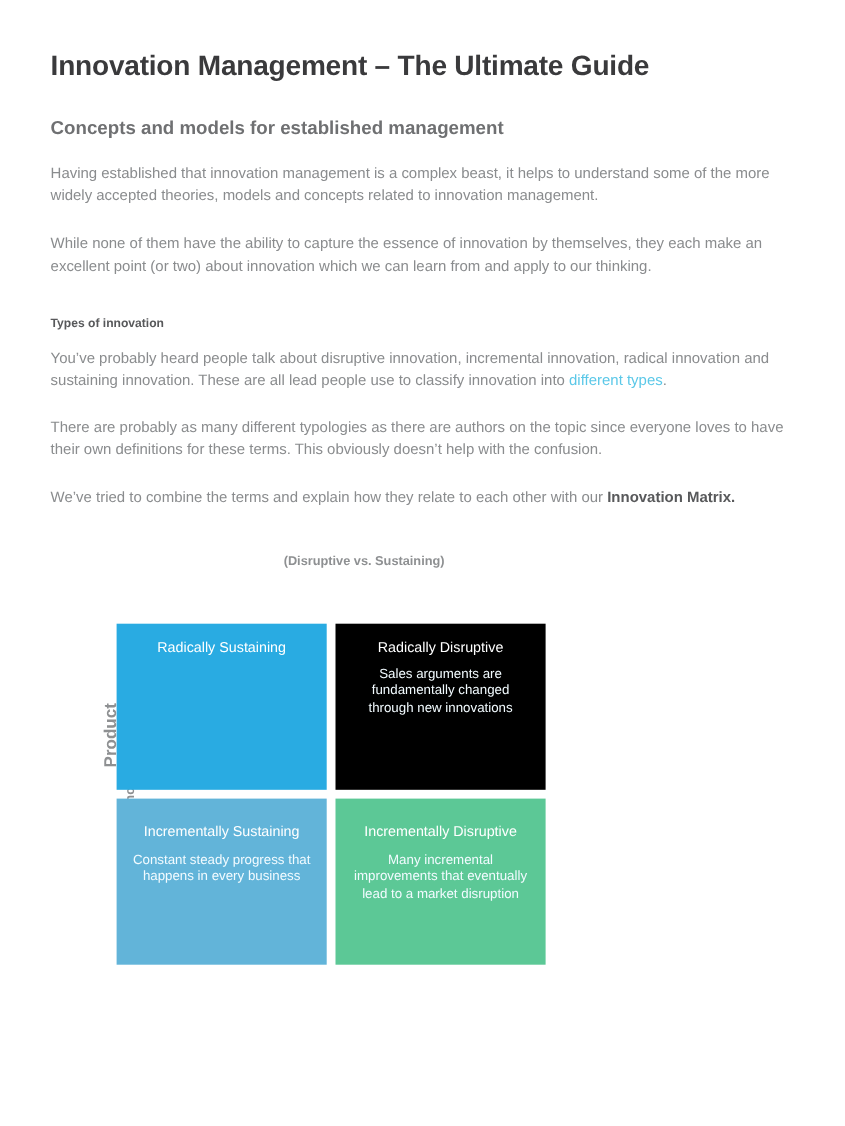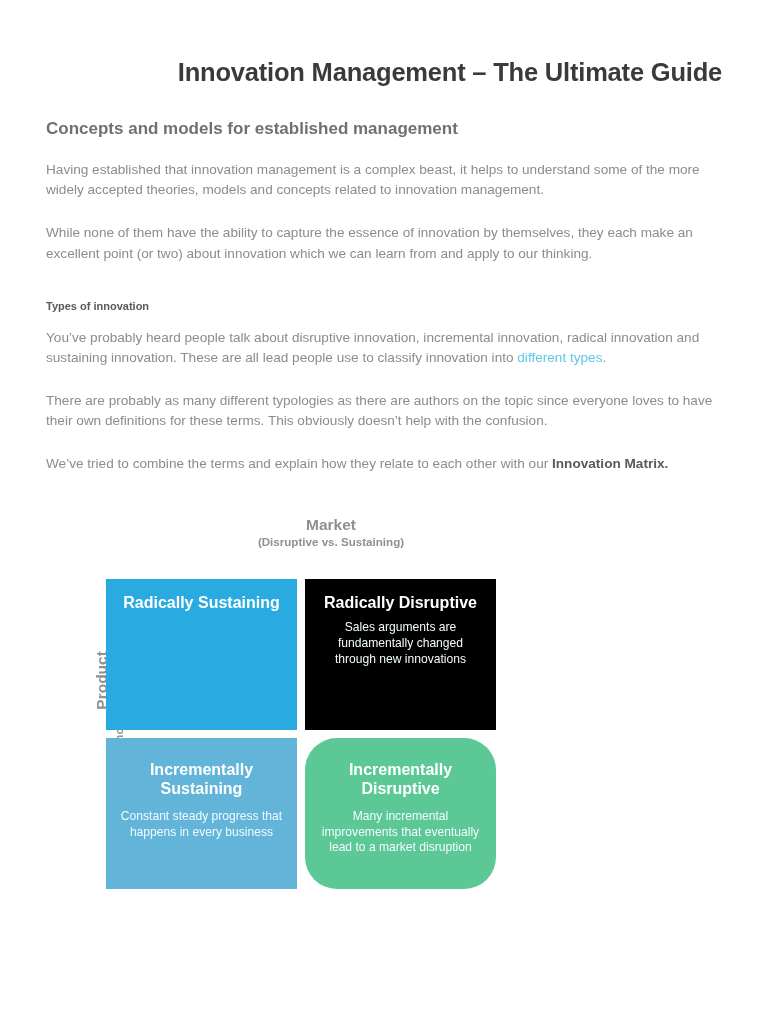--- a/index.html
+++ b/index.html
@@ -24,23 +24,22 @@
     box-sizing: border-box;
     padding: 46px 46px 0 46px;
   }
 
   
   .page-title {
     font-size: 25.5px;
     font-weight: bold;
     color: #3a3a3c;
     letter-spacing: -0.2px;
-    margin: 12px 0 32px 0;
+    margin: 0 0 32px 0;
     line-height: 1.15;
-    text-align: right;
   }
 
   .section-heading {
     font-size: 17px;
     font-weight: bold;
     color: #6f7072;
     margin: 0 0 20px 0;
     line-height: 1.2;
   }
 
@@ -142,37 +141,37 @@
   .quadrant {
     position: relative;
     box-sizing: border-box;
     padding: 14px 12px 10px 12px;
     text-align: center;
     overflow: hidden;
   }
 
   .quadrant .q-title {
     display: block;
-    font-size: 16px;
-    font-weight: bold;
+    font-size: 13px;
+    font-weight: normal;
     color: #ffffff;
     line-height: 1.22;
     margin-bottom: 8px;
   }
   .quadrant .q-desc {
     display: block;
     font-size: 12.1px;
     color: #f2fbff;
     line-height: 1.3;
   }
 
   .q-tl { background: #29abe2; }
   .q-tr { background: #000000; }
   .q-bl { background: #62b4d9; padding-top: 22px; }
-  .q-br { background: #5cc896; padding-top: 22px; border-radius: 32px; }
+  .q-br { background: #5cc896; padding-top: 22px; }
 
   .q-bl .q-title, .q-br .q-title { margin-bottom: 10px; }
 </style>
 </head>
 <body>
 
 <div class="page">
 
   <h1 class="page-title">Innovation Management – The Ultimate Guide</h1>
 
@@ -186,21 +185,20 @@
 
   <p class="para"><span>You’ve probably heard people talk about disruptive innovation, incremental innovation, radical innovation and sustaining innovation. These are all lead people use to classify innovation into </span><a class="link">different types</a><span>.</span></p>
 
   <p class="para">There are probably as many different typologies as there are authors on the topic since everyone loves to have their own definitions for these terms. This obviously doesn’t help with the confusion.</p>
 
   <p class="para"><span>We’ve tried to combine the terms and explain how they relate to each other with our </span><span class="strong">Innovation Matrix.</span></p>
 
   <div class="matrix-wrap">
 
     <div class="matrix-top-label">
-      <span class="axis-title">Market</span>
       <span class="axis-sub">(Disruptive vs. Sustaining)</span>
     </div>
 
     <div class="matrix-side-label">
       <span class="axis-title">Product</span>
       <span class="axis-sub">(Incremental vs. Radical)</span>
     </div>
 
     <div class="matrix-grid">
 

